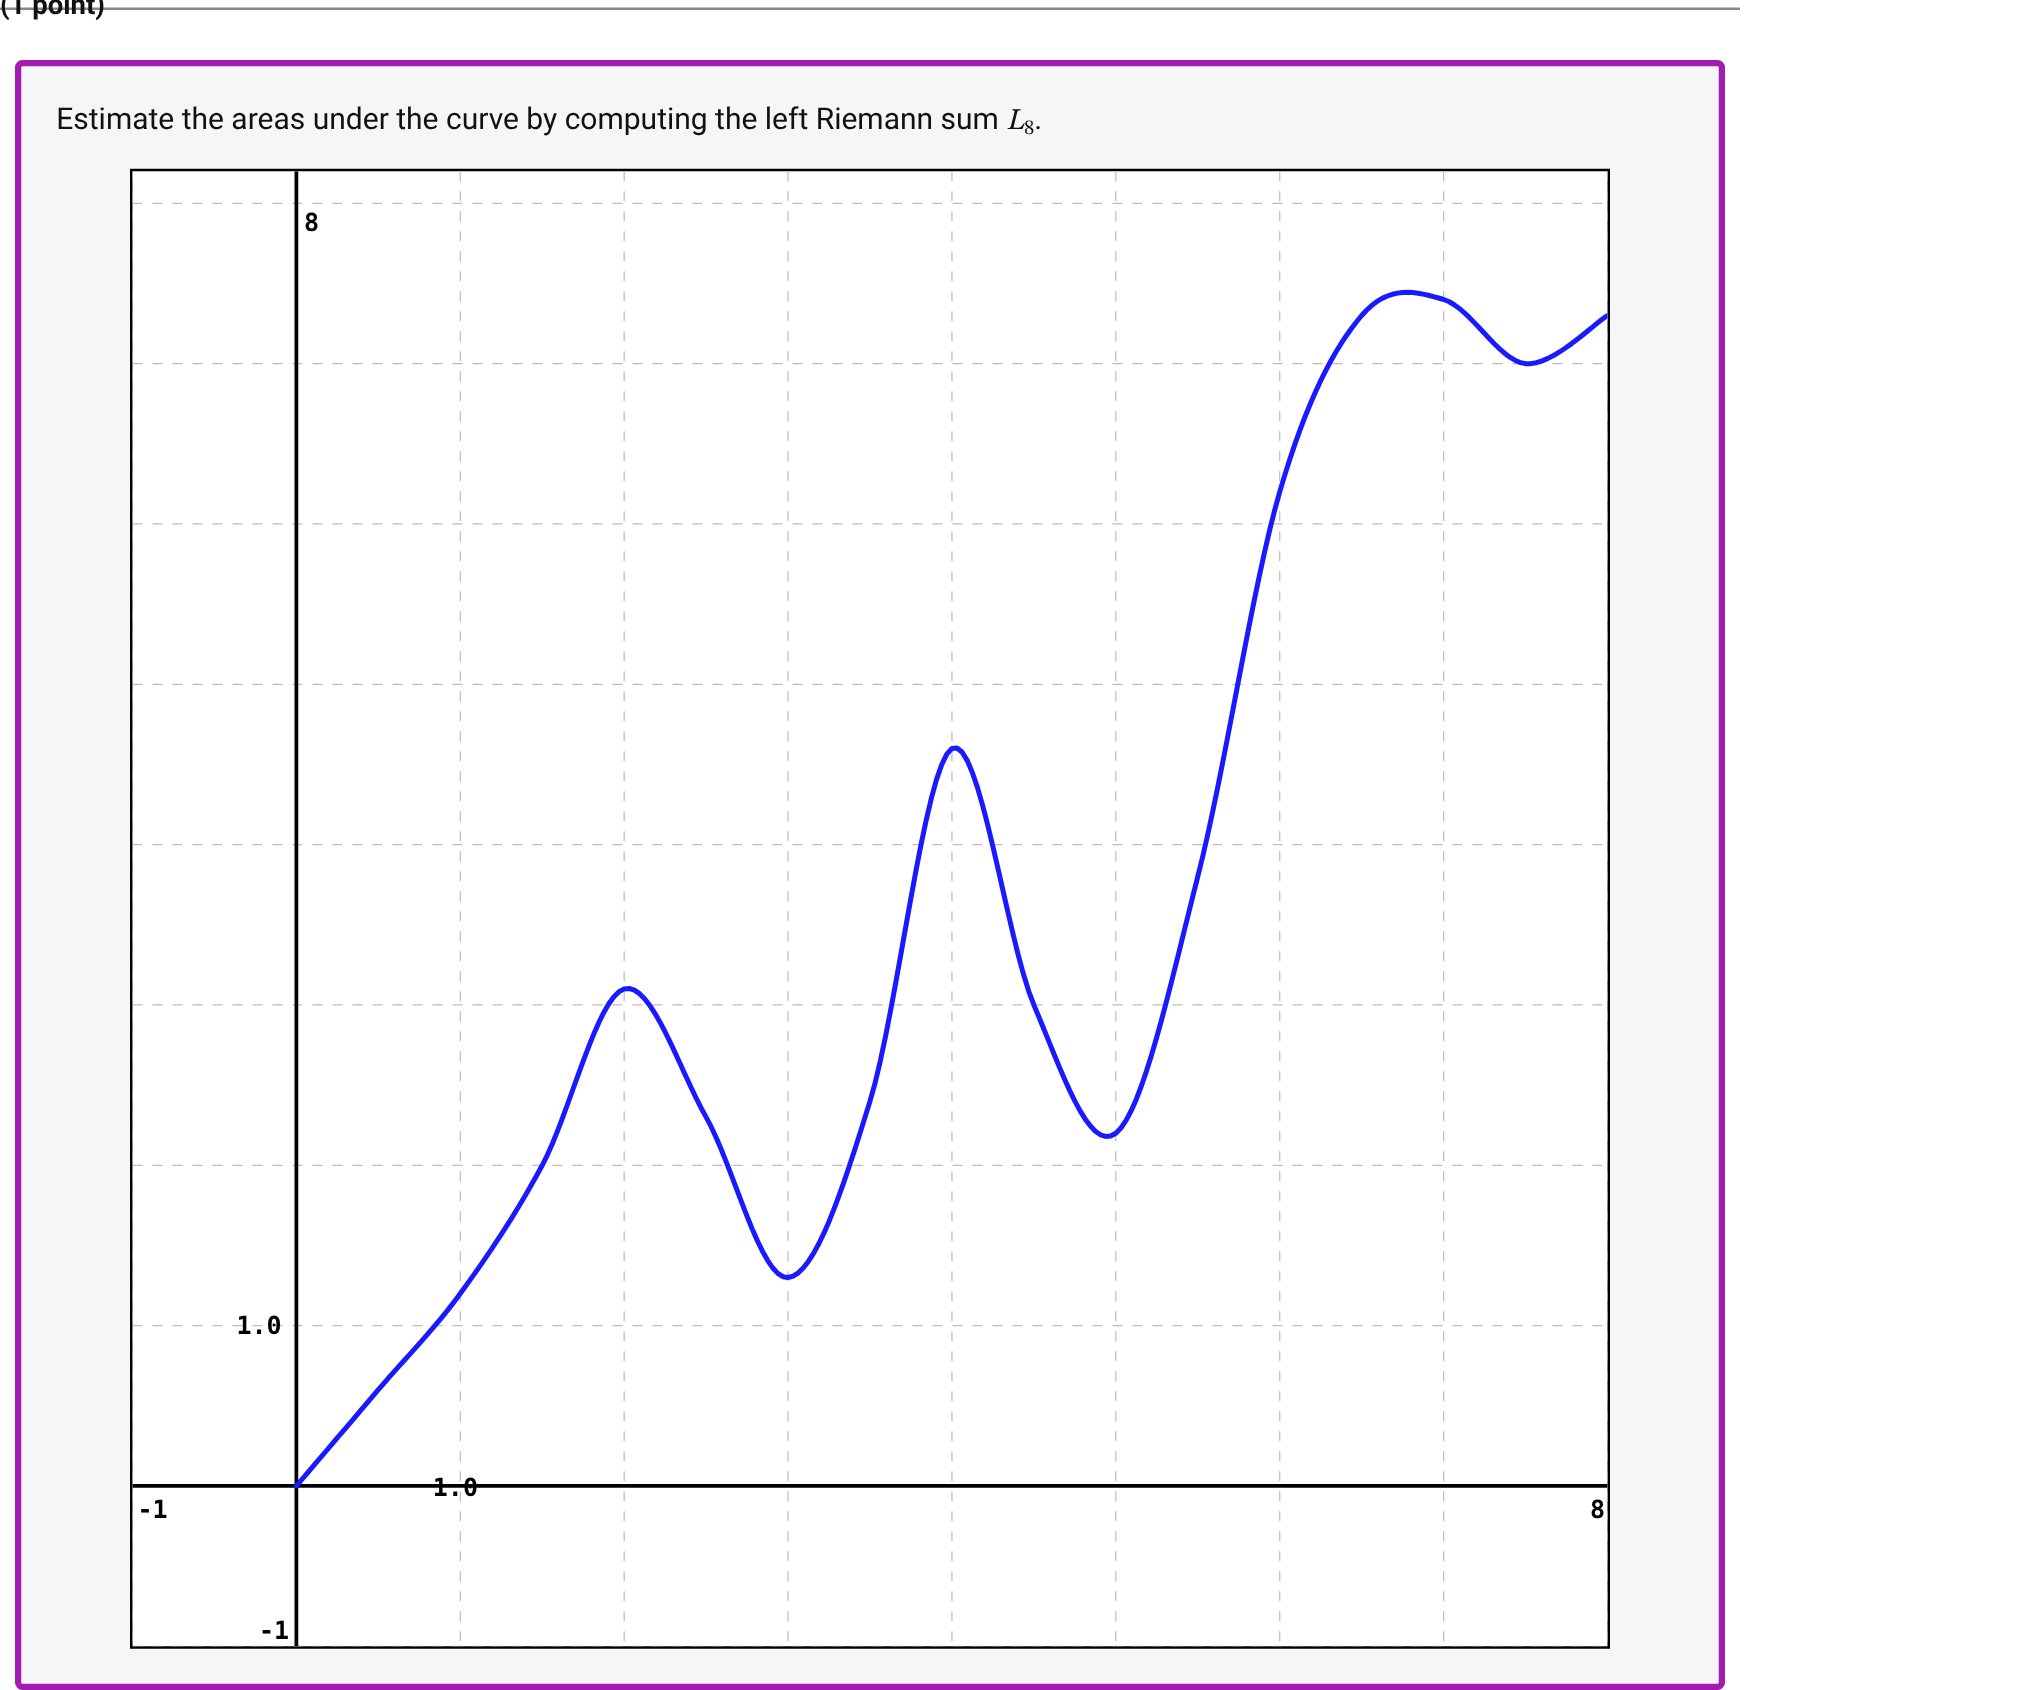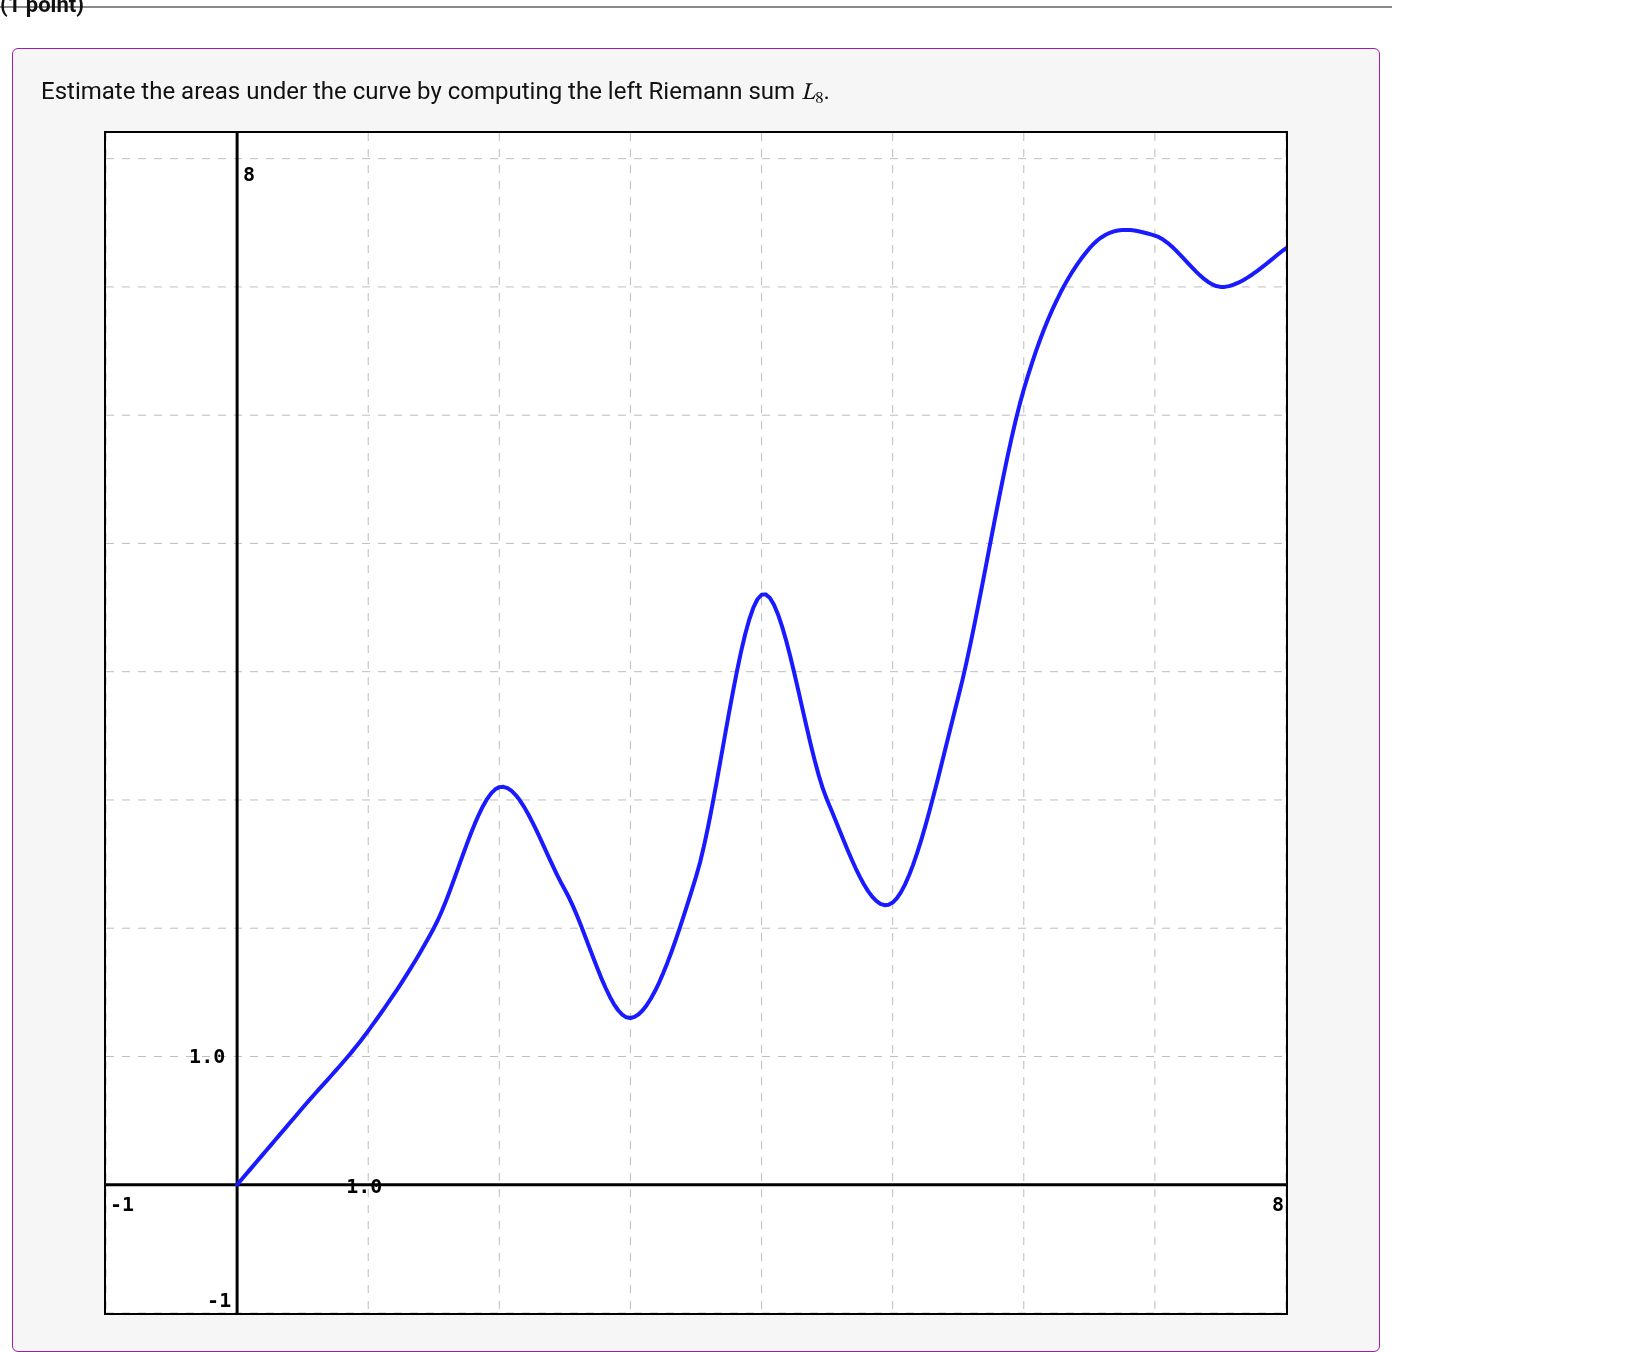--- a/index.html
+++ b/index.html
@@ -1,19 +1,19 @@
 <!DOCTYPE html>
 <html><head>
 <meta charset="utf-8">
 <style>
   html,body{margin:0;padding:0;background:#fff;font-family:-apple-system,BlinkMacSystemFont,"Segoe UI",Roboto,Helvetica,Arial,sans-serif;color:#111;}
   .page{width:1392px;height:1352px;position:relative;box-sizing:border-box;background:#fff;}
   .toprule{position:absolute;left:0;top:0;right:0;height:6px;border-bottom:2px solid #888;}
   .pointtag{position:absolute;left:0;top:-8px;font-weight:700;font-size:22px;color:#111;}
-  .card{position:absolute;left:12px;right:12px;top:48px;bottom:0;background:#f6f6f6;border:1px solid #a21caf;border-radius:6px;padding:26px 28px 22px 28px;box-sizing:border-box;}
+  .card{position:absolute;left:12px;right:12px;top:48px;bottom:0;background:#f6f6f6;border:5px solid #a21caf;border-radius:6px;padding:26px 28px 22px 28px;box-sizing:border-box;}
   .prompt{font-size:24px;line-height:1.4;color:#111;margin:0 0 20px 0;font-weight:400;}
   .prompt .var{font-family:"STIX Two Math","Cambria Math","Times New Roman",serif;font-style:italic;}
   .prompt .sub{font-size:0.7em;vertical-align:-0.25em;font-style:normal;}
   .plotwrap{display:flex;justify-content:center;}
   .plot{background:#fff;border:2px solid #000;}
   .plot svg{display:block;}
 </style>
 </head>
 <body>
 

